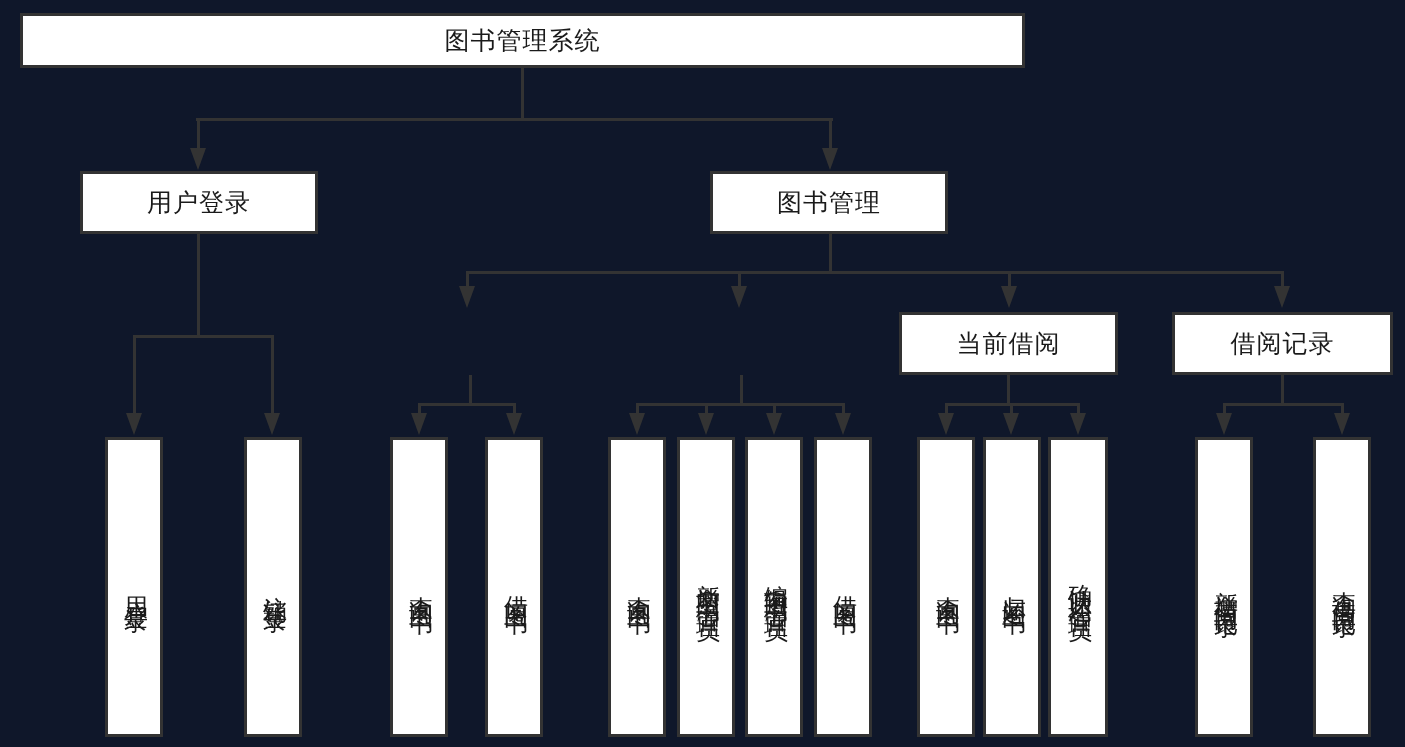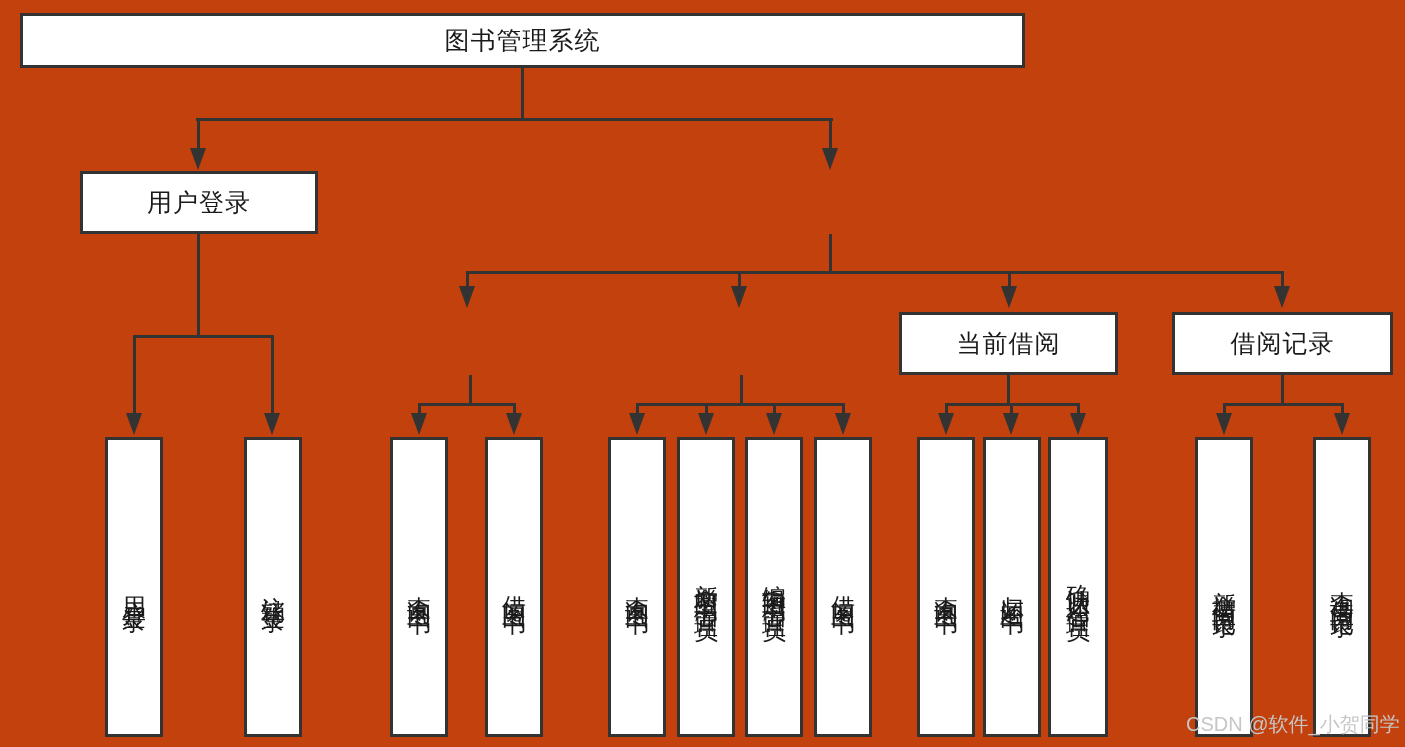--- a/index.html
+++ b/index.html
@@ -1,20 +1,20 @@
 <!DOCTYPE html>
 <html><head>
 <meta charset="utf-8">
 <style>
   html,body{margin:0;padding:0;background:#ffffff;}
   #canvas{
     position:relative;
     width:1405px;height:747px;
-    background:#c2410c;
-    font-family:Liberation Sans, sans-serif;
+    background:#0f172a;
+    font-family:Liberation Mono, monospace;
     overflow:hidden;
   }
   .box{
     position:absolute;
     box-sizing:border-box;
     border:3px solid #333333;
     background:#ffffff;
     display:flex;
     align-items:center;
     justify-content:center;
@@ -58,20 +58,23 @@
 
   <div class="vline" style="left:521px;top:68px;height:50px"></div>
   <div class="hline" style="left:196px;top:118px;width:637px"></div>
   <div class="vline" style="left:197px;top:118px;height:32px"></div>
   <div class="arr" style="left:190px;top:148px"></div>
   <div class="vline" style="left:829px;top:118px;height:32px"></div>
   <div class="arr" style="left:822px;top:148px"></div>
 
   <div class="box h" style="left:80px;top:171px;width:238px;height:63px">
     <span>用户登录</span>
+  </div>
+  <div class="box h" style="left:710px;top:171px;width:238px;height:63px">
+    <span>图书管理</span>
   </div>
 
   <div class="vline" style="left:197px;top:234px;height:101px"></div>
   <div class="hline" style="left:133px;top:335px;width:141px"></div>
   <div class="vline" style="left:133px;top:335px;height:80px"></div>
   <div class="arr" style="left:126px;top:413px"></div>
   <div class="vline" style="left:271px;top:335px;height:80px"></div>
   <div class="arr" style="left:264px;top:413px"></div>
 
   <div class="vline" style="left:829px;top:234px;height:37px"></div>
@@ -163,15 +166,14 @@
     <span>确认归还（管理员）</span>
   </div>
 
   <div class="box v" style="left:1195px;top:437px;width:58px;height:300px">
     <span>新增借阅记录</span>
   </div>
   <div class="box v" style="left:1313px;top:437px;width:58px;height:300px">
     <span>查询借阅记录</span>
   </div>
 
-  <div class="watermark">CSDN @软件_小贺同学</div>
 
 </div>
 
 </body></html>

